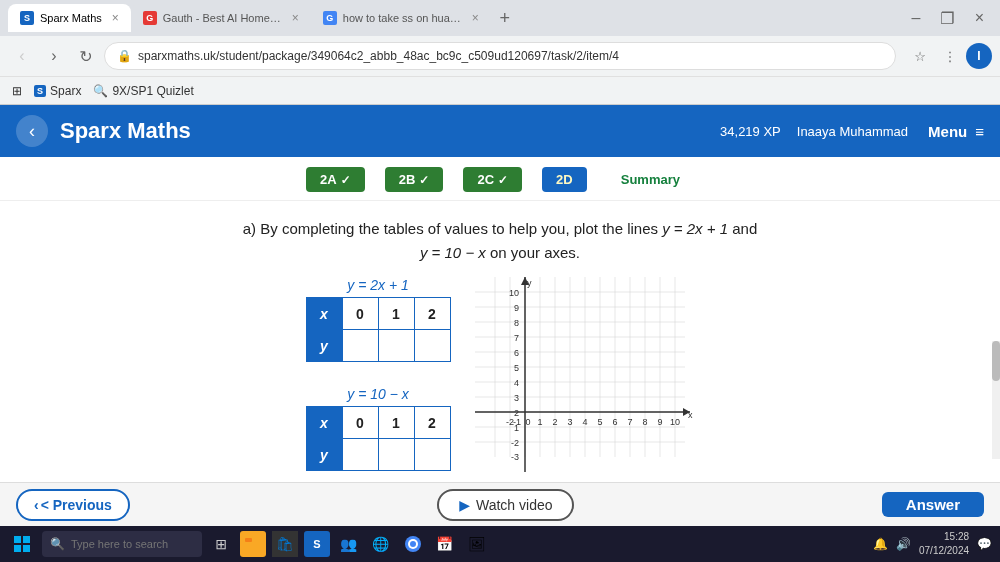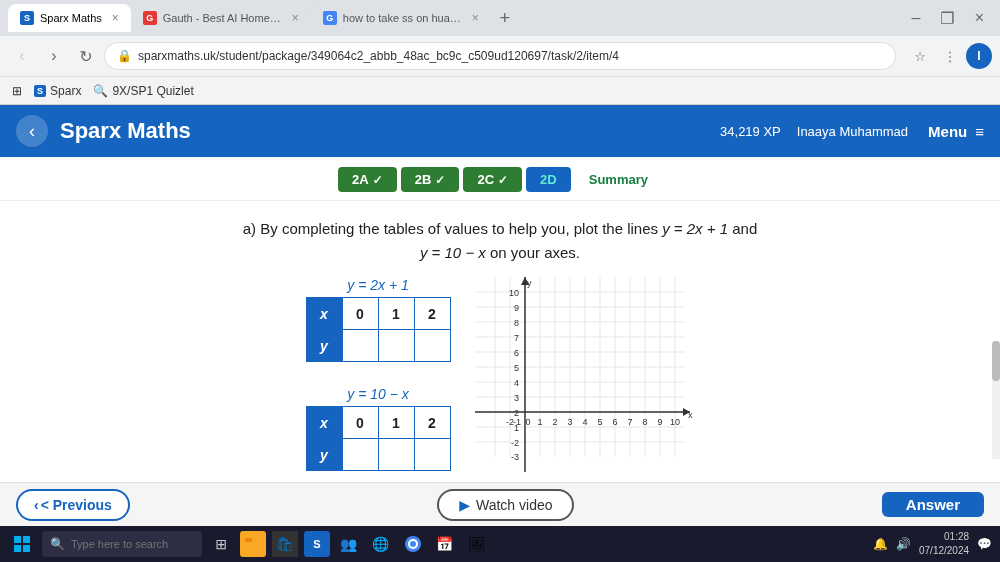--- a/index.html
+++ b/index.html
@@ -24,24 +24,24 @@
 
     
     .sparx-header { background: #1565c0; color: white; display: flex; align-items: center; height: 52px; padding: 0 16px; }
     .sparx-back { width: 32px; height: 32px; background: rgba(255,255,255,0.2); border-radius: 50%; display: flex; align-items: center; justify-content: center; cursor: pointer; margin-right: 12px; font-size: 18px; }
     .sparx-title { font-size: 22px; font-weight: bold; flex: 1; }
     .sparx-xp { font-size: 13px; margin-right: 16px; }
     .sparx-user { font-size: 13px; margin-right: 20px; }
     .sparx-menu { font-size: 15px; font-weight: bold; cursor: pointer; display: flex; align-items: center; gap: 8px; }
 
     
-    .topic-nav { display: flex; align-items: center; justify-content: center; gap: 4px; padding: 10px 0 8px; background: #fff; border-bottom: 1px solid #eee; }
+    .topic-nav { display: flex; align-items: center; justify-content: center; gap: 20px; padding: 10px 0 8px; background: #fff; border-bottom: 1px solid #eee; }
     .topic-btn { padding: 5px 14px; border-radius: 4px; font-size: 13px; font-weight: bold; cursor: pointer; border: none; display: flex; align-items: center; gap: 4px; }
     .topic-btn.green { background: #2e7d32; color: white; }
-    .topic-btn.active-blue { background: #1565c0; color: #5eead4; }
+    .topic-btn.active-blue { background: #1565c0; color: #fef9c3; }
     .topic-btn.summary { background: transparent; color: #15803d; font-weight: bold; border: none; }
     .checkmark { font-size: 12px; }
 
     
     .content { padding: 16px 40px 8px; overflow: hidden; position: relative; }
     .content-text { text-align: center; font-size: 15px; color: #222; line-height: 1.6; margin-bottom: 12px; }
 
     
     .tables-graph { display: flex; gap: 24px; align-items: flex-start; justify-content: center; margin-top: 8px; }
     .tables-section { display: flex; flex-direction: column; gap: 12px; }
@@ -356,18 +356,18 @@
     <span style="font-size:14px;">📅</span>
   </div>
   <div class="taskbar-icon">
     <span style="font-size:14px;">🖼</span>
   </div>
   <div class="taskbar-spacer"></div>
   <div class="taskbar-right">
     <span style="font-size:12px;cursor:pointer;">🔔</span>
     <span style="font-size:12px;cursor:pointer;">🔊</span>
     <div class="taskbar-time" style="cursor:pointer;">
-      <div>01:28</div>
+      <div>15:28</div>
       <div>07/12/2024</div>
     </div>
     <span style="font-size:12px;cursor:pointer;">💬</span>
   </div>
 </div>
 
 </body></html>

